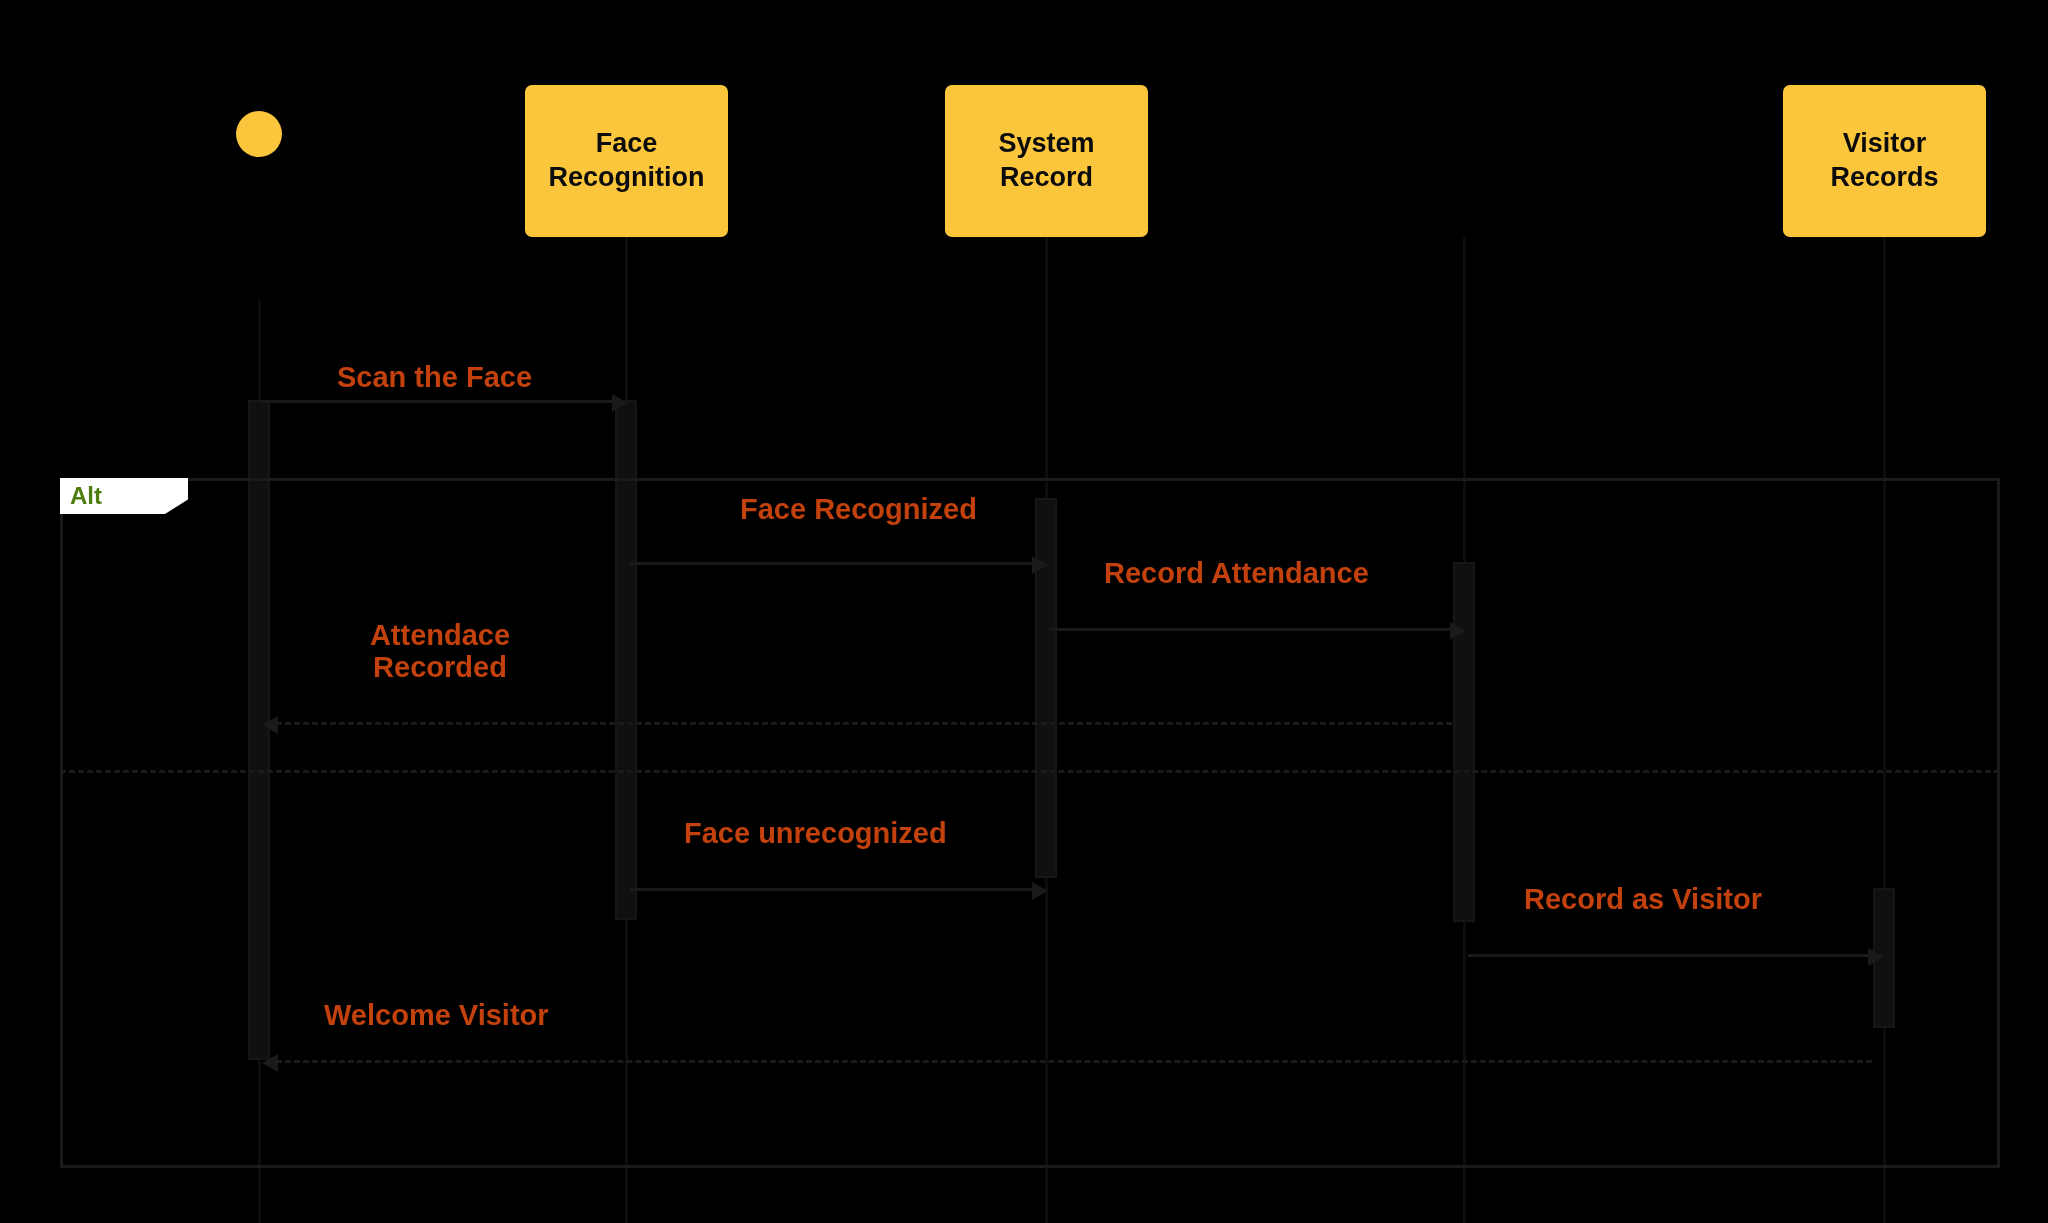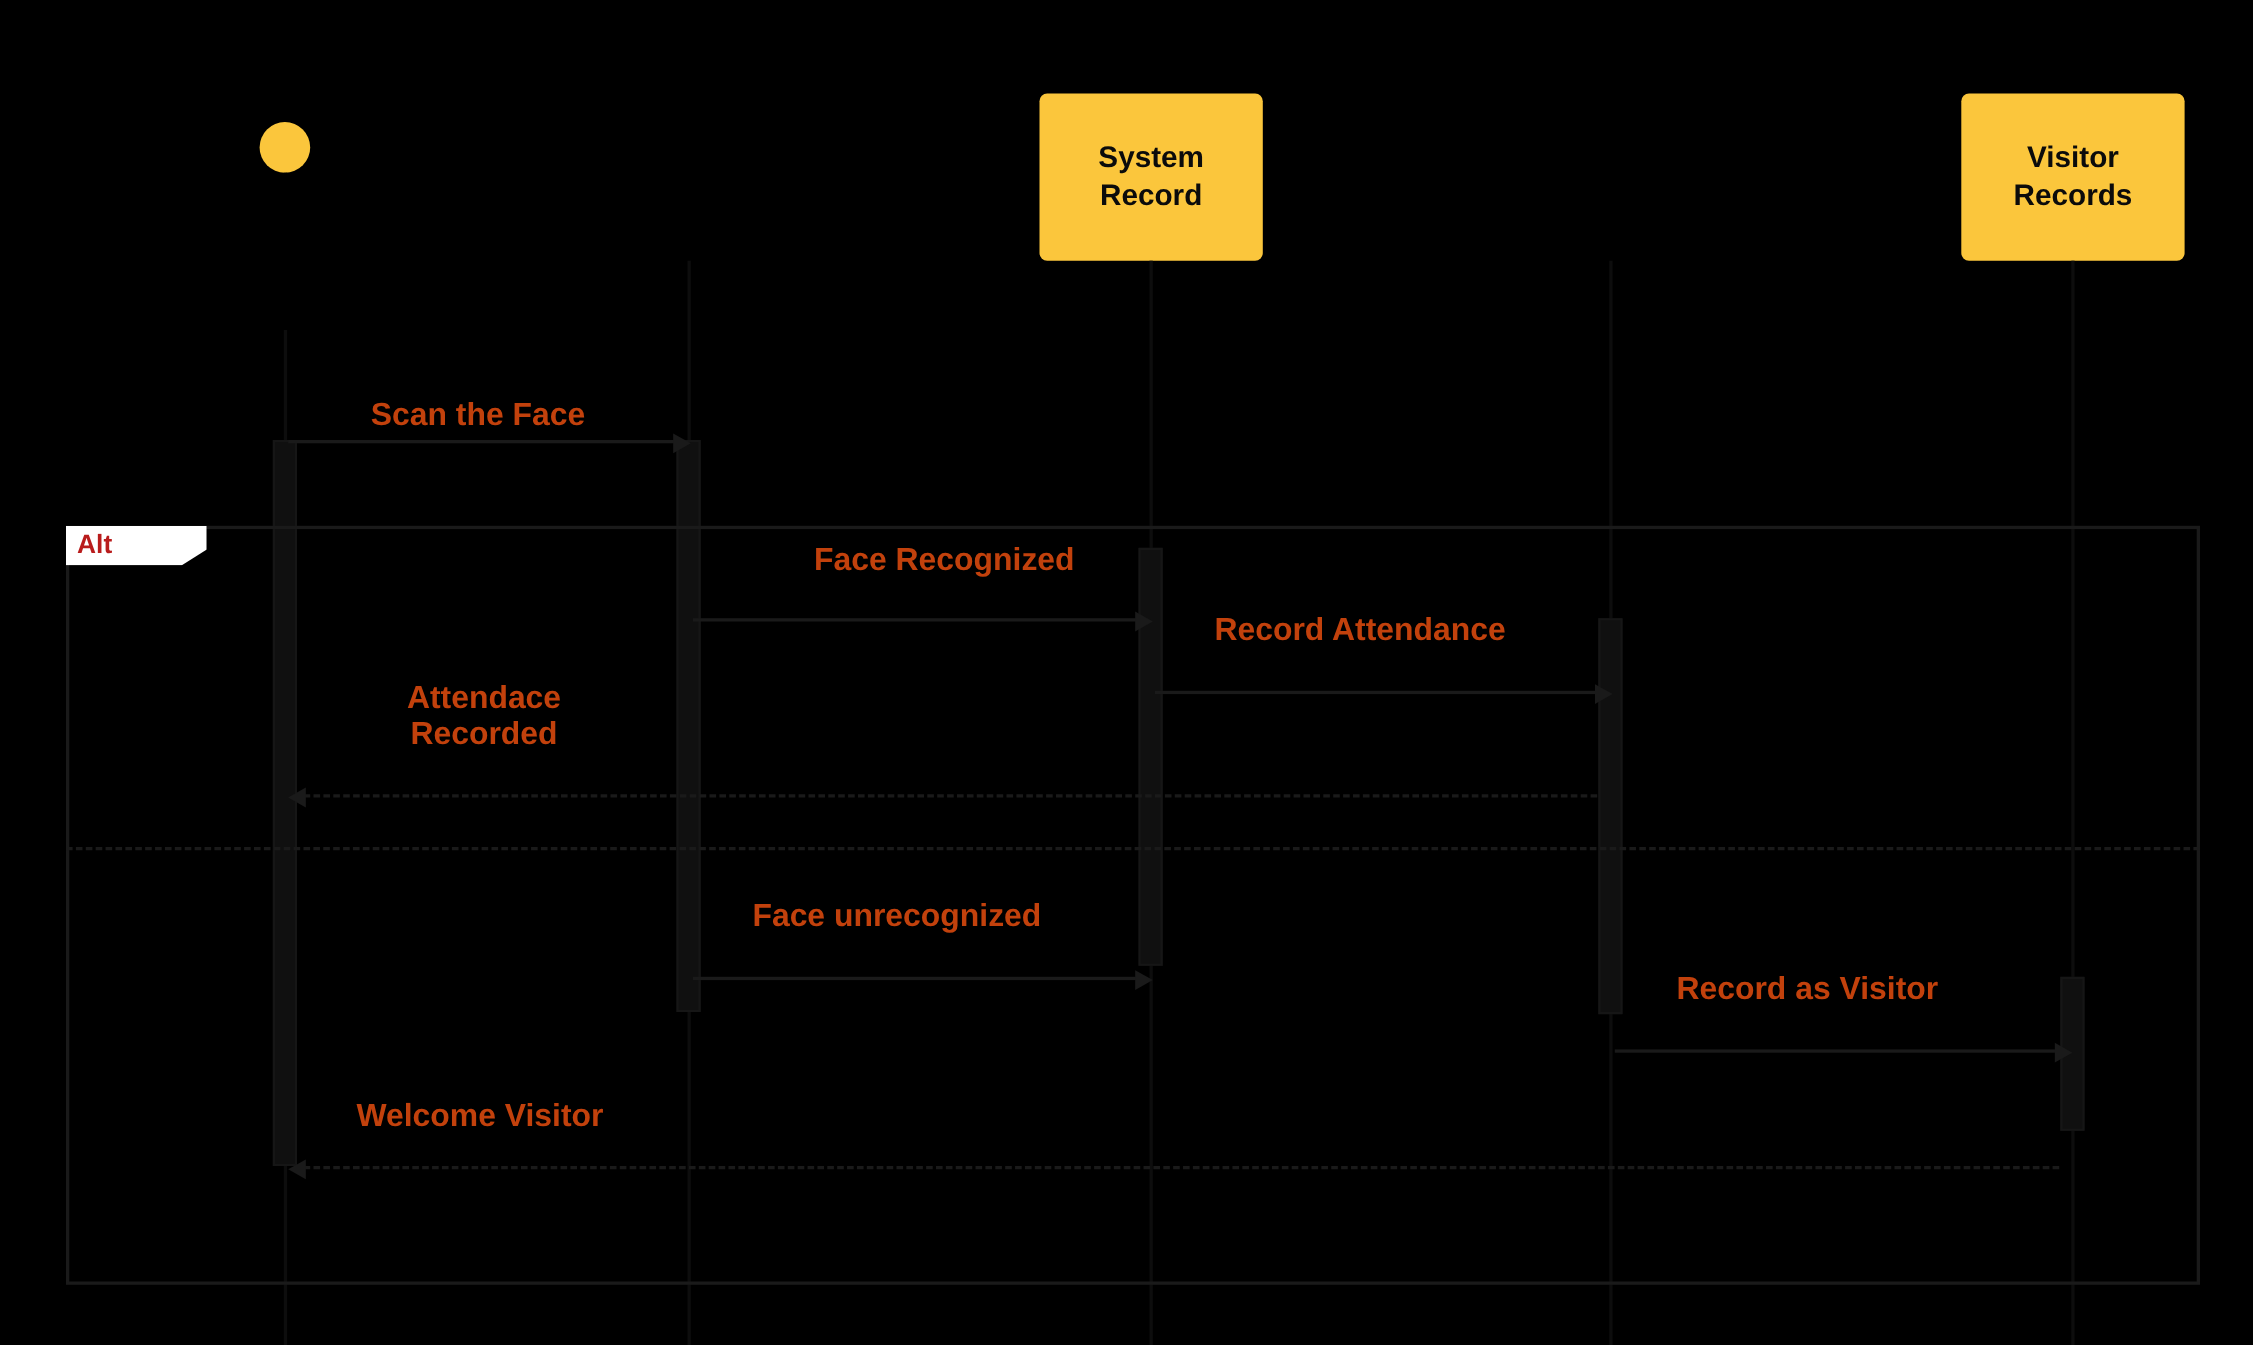--- a/index.html
+++ b/index.html
@@ -143,21 +143,21 @@
     width: 1940px;
     height: 0;
     border-top: 3px dashed #1a1a1a;
   }
   .fragment-tag {
     position: absolute;
     left: 60px;
     top: 478px;
     height: 36px;
     background: #ffffff;
-    color: #b91c1c;
+    color: #4d7c0f;
     font-size: 24px;
     font-weight: bold;
     padding: 0 14px 0 10px;
     display: flex;
     align-items: center;
     box-sizing: border-box;
     width: 128px;
     clip-path: polygon(0 0, 100% 0, 100% 60%, 82% 100%, 0 100%);
   }
 
@@ -205,20 +205,24 @@
 
   <div class="actor">
     <div class="actor-head"></div>
     <div class="actor-body"></div>
     <div class="actor-arms"></div>
     <div class="actor-leg-l"></div>
     <div class="actor-leg-r"></div>
     <div class="actor-label">User</div>
   </div>
 
+  <div class="participant" style="left:525px;">
+    <span class="participant-label">Face
+Recognition</span>
+  </div>
   <div class="participant" style="left:945px;">
     <span class="participant-label">System
 Record</span>
   </div>
   <div class="participant" style="left:1783px;">
     <span class="participant-label">Visitor
 Records</span>
   </div>
 
   <div class="lifeline actor-lifeline" style="left:258px;"></div>

